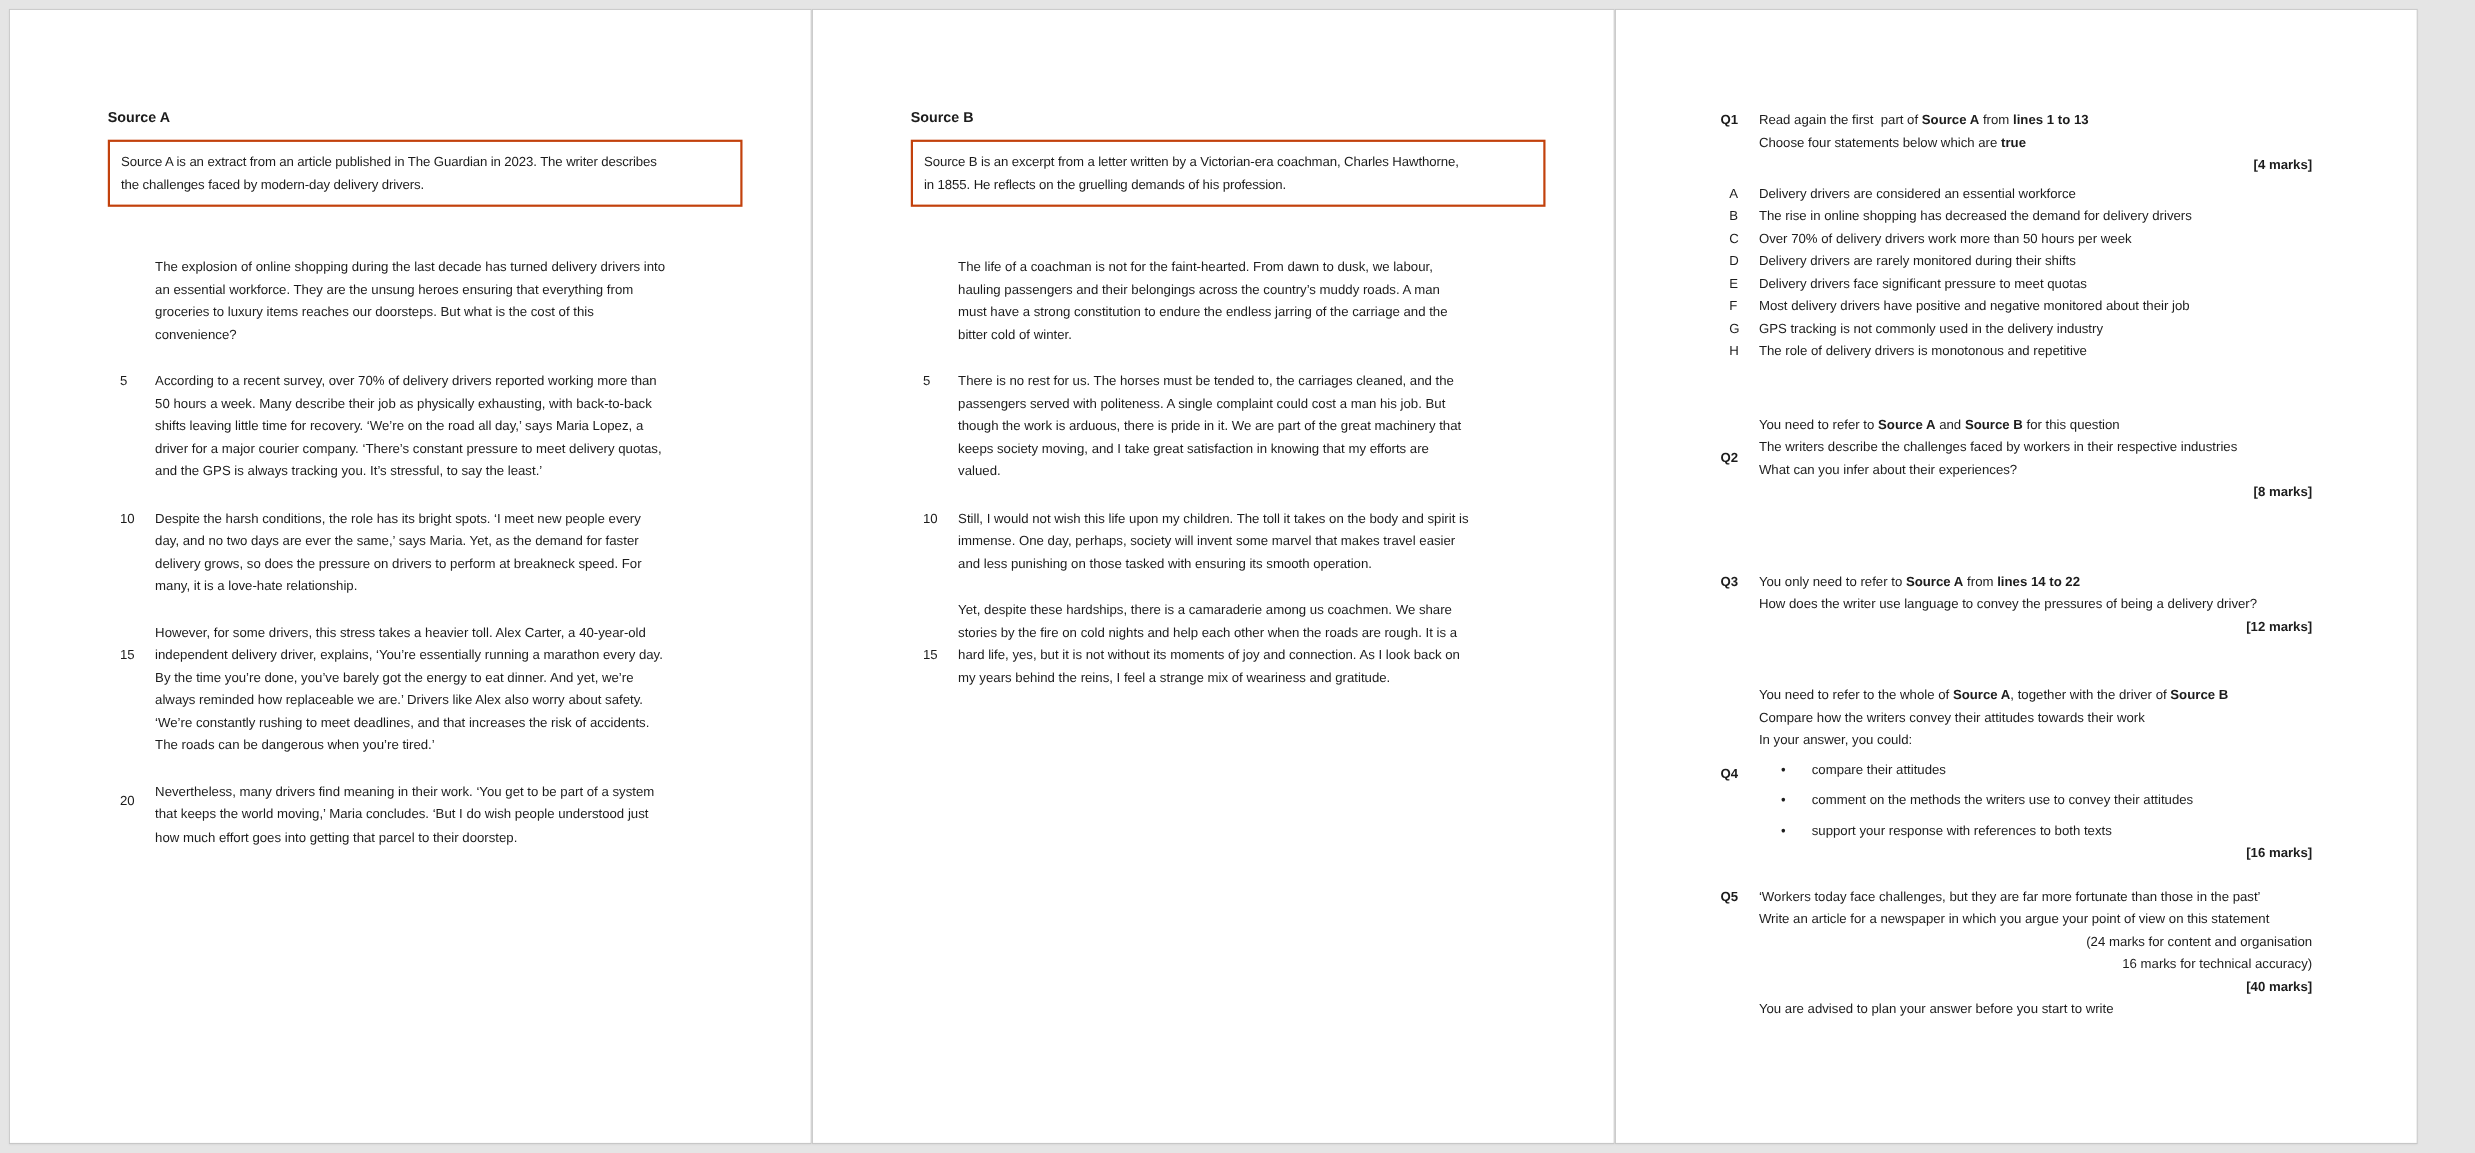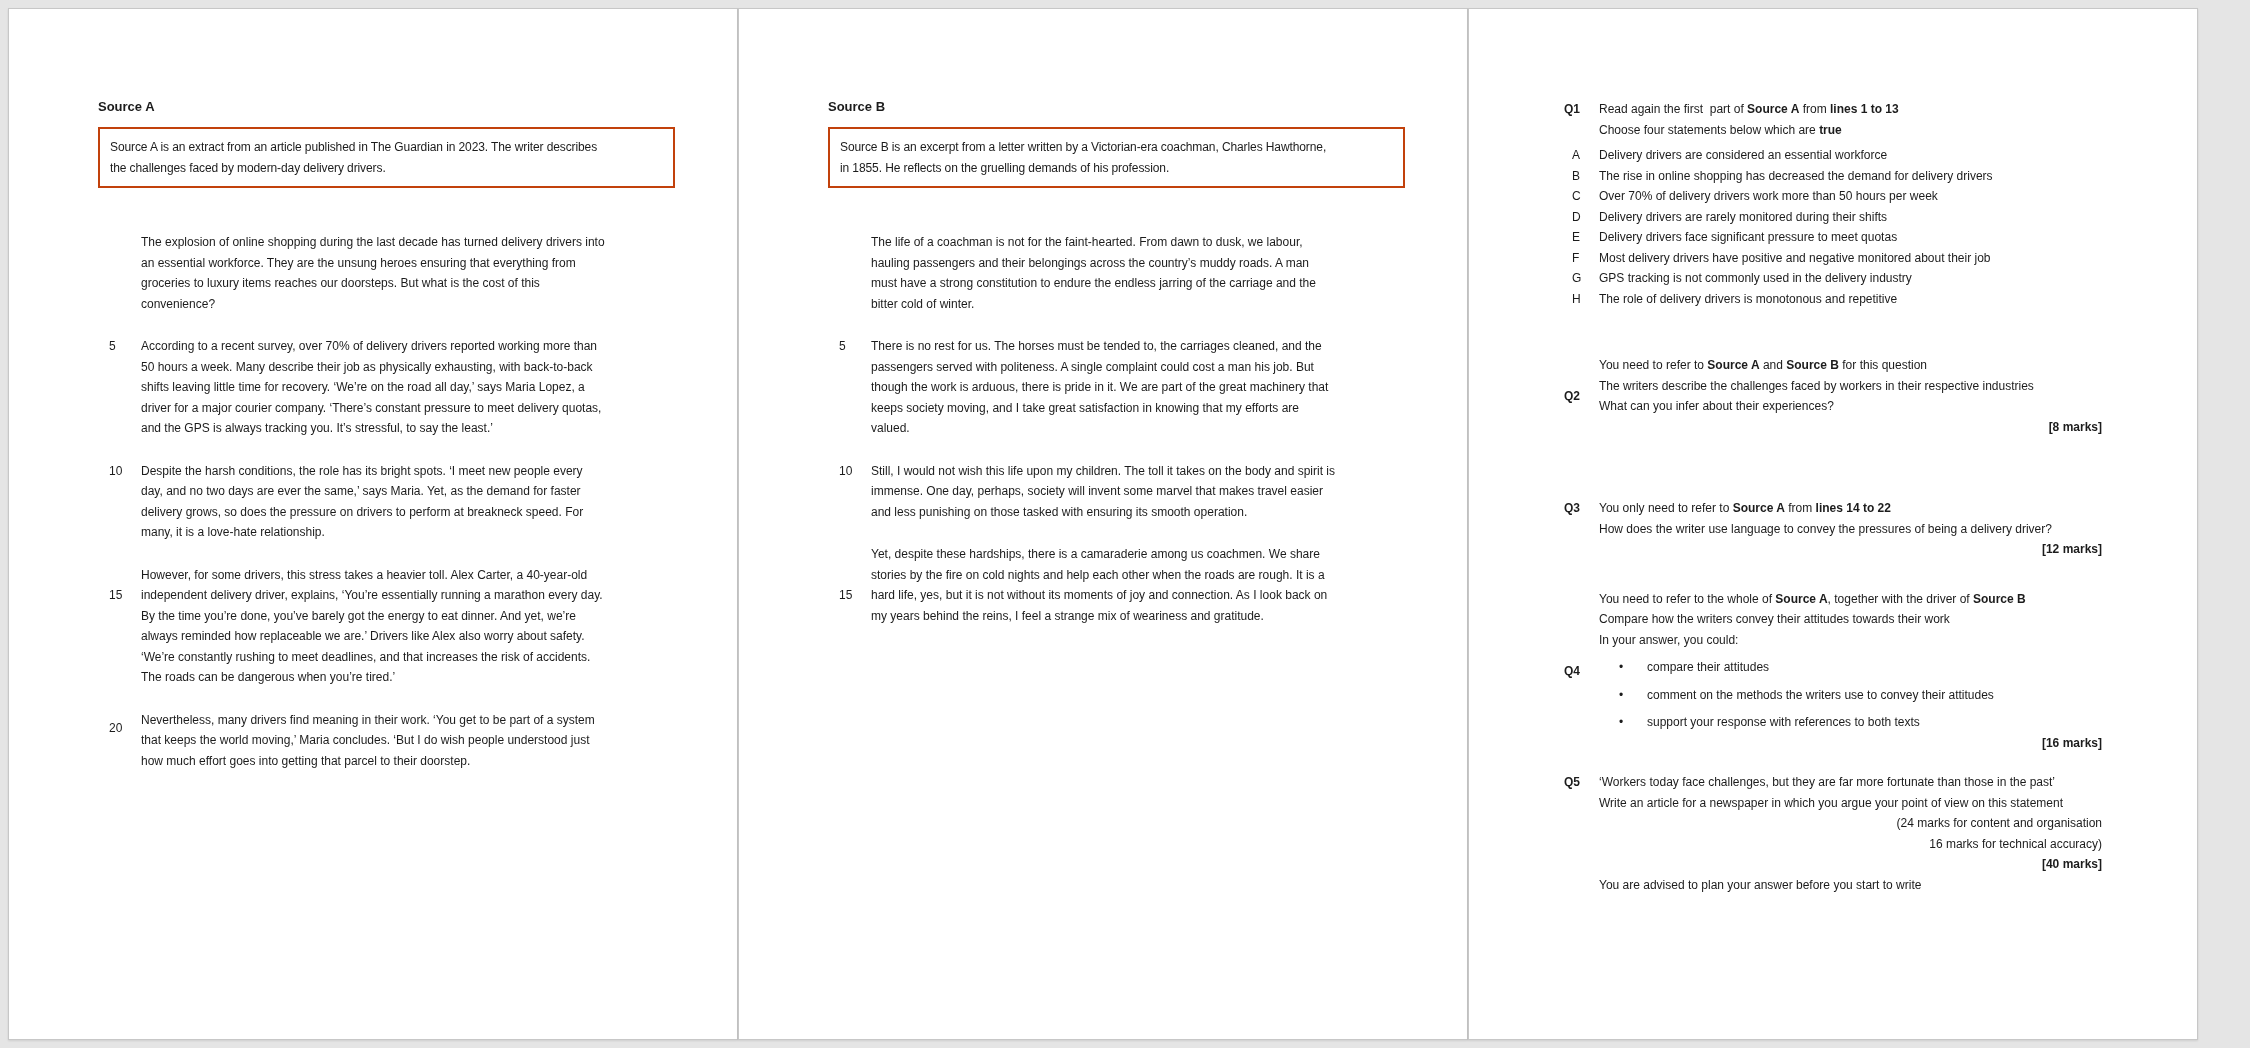--- a/index.html
+++ b/index.html
@@ -43,21 +43,21 @@
     width: 530px;
     font-size: 12px; line-height: 20.5px;
     white-space: pre;
   }
 
   
   .q-inner { padding: 90px 47px 0 95px; }
   .q { display: flex; }
   .q:nth-child(1) { margin-bottom: 46px; }
   .q:nth-child(2) { margin-bottom: 61px; align-items: center; }
-  .q:nth-child(3) { margin-bottom: 29px; }
+  .q:nth-child(3) { margin-bottom: 41px; }
   .q:nth-child(4) { margin-bottom: 19px; align-items: center; }
   .q-label {
     width: 35px; flex: 0 0 auto;
     font-size: 12px; font-weight: bold; line-height: 20.5px;
   }
   .q-body { width: 528px; flex: 0 0 auto; }
   .q-line { font-size: 12px; line-height: 20.5px; white-space: pre; }
   .q-line b { font-weight: bold; }
   .q-line.right { text-align: right; padding-right: 25px; }
   .q-marks {
@@ -170,20 +170,21 @@
     </div>
   </section>
 
   <section class="page">
     <div class="q-inner">
         <div class="q">
           <div class="q-label">Q1</div>
           <div class="q-body">
             <div class="q-line"><span>Read again the first  part of </span><b>Source A</b><span> from </span><b>lines 1 to 13</b></div>
             <div class="q-line"><span>Choose four statements below which are </span><b>true</b></div>
+            <div class="q-marks">[4 marks]</div>
             <div class="q-options">
               <div class="opt">
                 <div class="opt-letter">A</div>
                 <div class="opt-text">Delivery drivers are considered an essential workforce</div>
               </div>
               <div class="opt">
                 <div class="opt-letter">B</div>
                 <div class="opt-text">The rise in online shopping has decreased the demand for delivery drivers</div>
               </div>
               <div class="opt">

